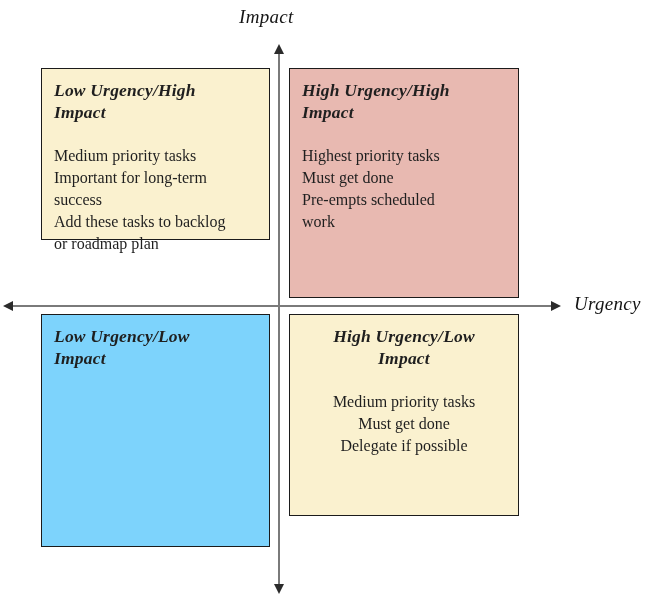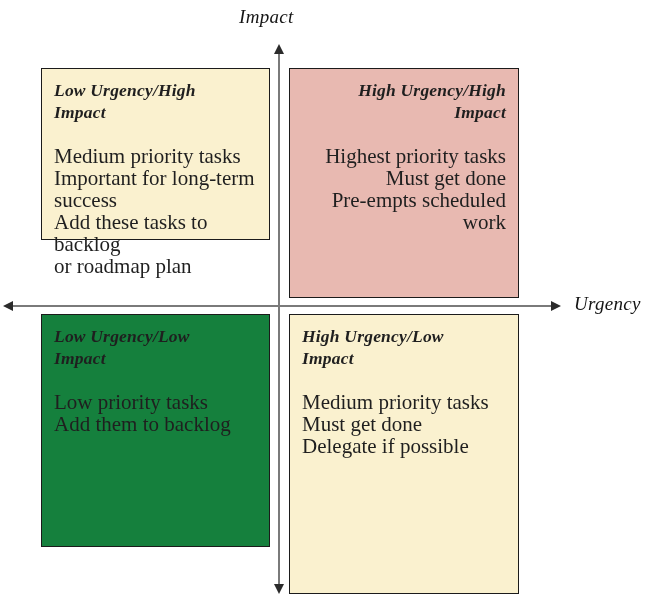--- a/index.html
+++ b/index.html
@@ -14,31 +14,31 @@
   .quadrant {
     position: absolute;
     box-sizing: border-box;
     border: 1.5px solid #1b1b1b;
     padding: 10px 12px;
     color: #1f1f1f;
   }
   #q0 { left: 41px;  top: 68px;  width: 229px; height: 172px; }
   #q1 { left: 289px; top: 68px;  width: 230px; height: 230px; }
   #q2 { left: 41px;  top: 314px; width: 229px; height: 233px; }
-  #q3 { left: 289px; top: 314px; width: 230px; height: 280px; }
+  #q3 { left: 289px; top: 314px; width: 230px; height: 202px; text-align: center; }
   .q-title {
     font-weight: bold;
     font-style: italic;
     font-size: 17.5px;
     line-height: 22px;
     white-space: pre-line;
     letter-spacing: 0.2px;
   }
   .q-body {
-    font-size: 21px;
+    font-size: 16px;
     line-height: 22px;
     white-space: pre-line;
     margin-top: 22px;
   }
   .axis-line { position: absolute; background: #7a7a7a; }
   #v-line { left: 278px; top: 50px;  width: 2px;  height: 538px; }
   #h-line { left: 8px;   top: 305px; width: 548px; height: 2px; }
   .arrowhead { position: absolute; width: 0; height: 0; }
   #arrow-up {
     left: 274px; top: 44px;
@@ -92,34 +92,32 @@
   <div id="q0" class="quadrant" style="background-color: rgb(250, 241, 207);">
     <div class="q-title">Low Urgency/High
 Impact</div>
     <div class="q-body">Medium priority tasks
 Important for long-term
 success
 Add these tasks to backlog
 or roadmap plan</div>
   </div>
 
-  <div id="q1" class="quadrant" style="background-color: rgb(232, 185, 177); text-align: right;">
+  <div id="q1" class="quadrant" style="background-color: rgb(232, 185, 177);">
     <div class="q-title">High Urgency/High
 Impact</div>
     <div class="q-body">Highest priority tasks
 Must get done
 Pre-empts scheduled
 work</div>
   </div>
 
-  <div id="q2" class="quadrant" style="background-color: #15803d; font-family: Liberation Serif, serif;">
+  <div id="q2" class="quadrant" style="background-color: #7dd3fc; font-family: Liberation Serif, serif;">
     <div class="q-title">Low Urgency/Low
 Impact</div>
-    <div class="q-body">Low priority tasks
-Add them to backlog</div>
   </div>
 
   <div id="q3" class="quadrant" style="background-color: rgb(250, 241, 207);">
     <div class="q-title">High Urgency/Low
 Impact</div>
     <div class="q-body">Medium priority tasks
 Must get done
 Delegate if possible</div>
   </div>
 

